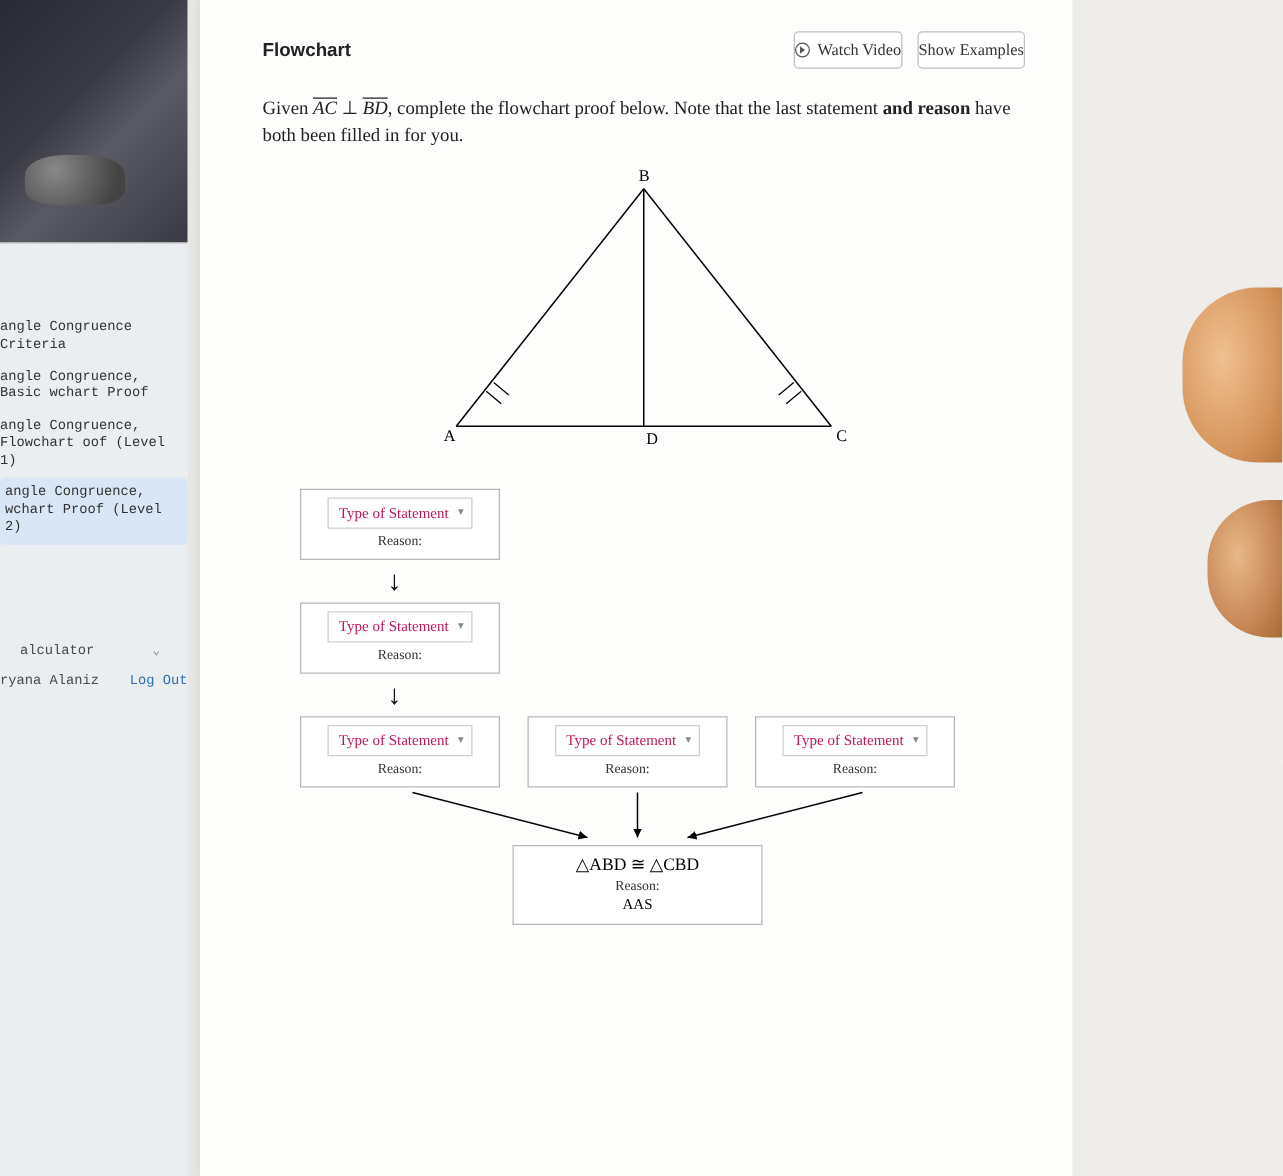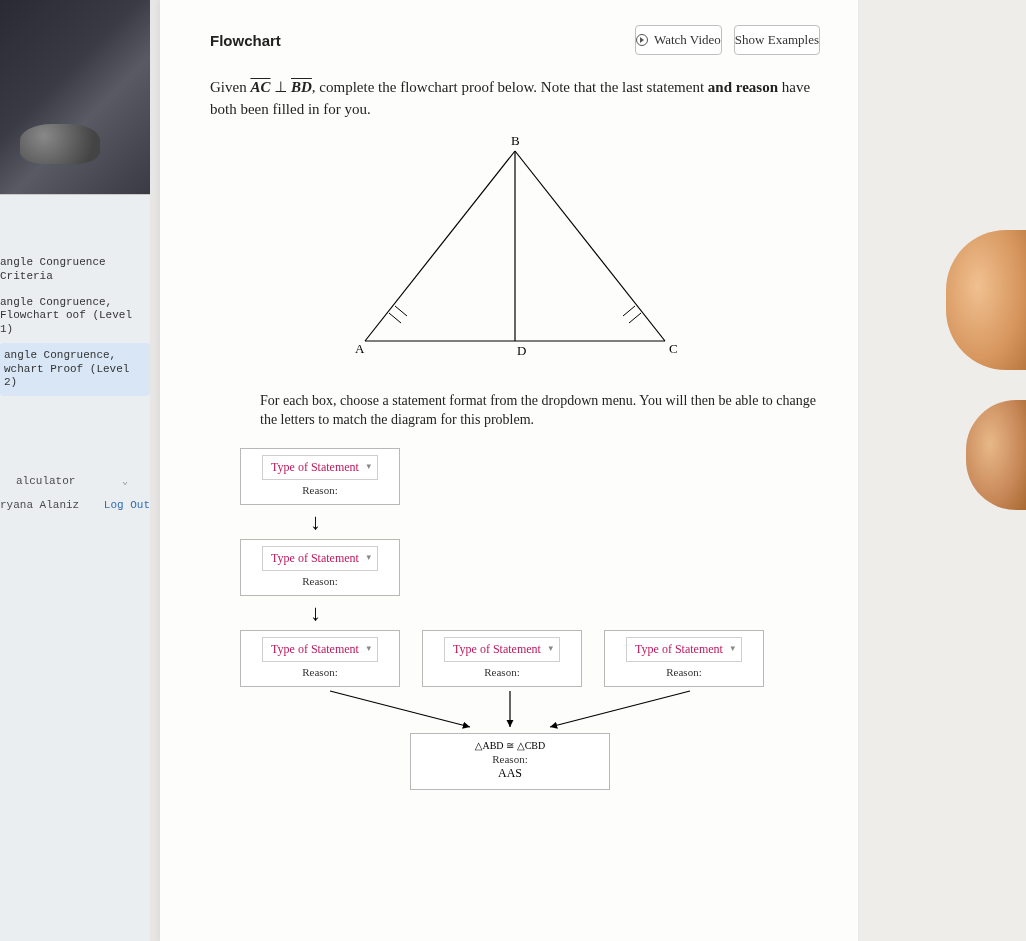--- a/index.html
+++ b/index.html
@@ -39,21 +39,21 @@
   .q-title { font-family: -apple-system, Helvetica, Arial, sans-serif; font-weight:600; font-size:15px; color:#222;}
   .hdr-buttons { display:flex; gap:12px; font-family: Georgia, serif;}
   .hdr-btn {
     border:1px solid #bfbfbf; border-radius:4px; padding:6px 0;
     font-size:13px; color:#333; background:#fff; display:flex; align-items:center; gap:6px;
   }
   .play-icon { display:inline-block; width:12px; height:12px; border:1px solid #555; border-radius:50%; position:relative;}
   .play-icon::after{content:""; position:absolute; left:3px; top:2px; border-left:4px solid #555; border-top:3px solid transparent; border-bottom:3px solid transparent;}
 
   .prompt { font-size:15px; line-height:1.45; color:#222; margin-bottom:10px;}
-  .overline { text-decoration: overline; font-weight: bold; }
+  .overline { text-decoration: overline; }
   .diagram-wrap { width:100%; display:flex; justify-content:center; margin:6px 0 20px 0;}
   .diagram { width:380px; height:240px; }
 
   .instruct { font-size:14px; line-height:1.4; color:#222; margin: 20px 0 18px 50px; max-width:560px;}
 
   .flow { margin-left:30px; position:relative; }
   .box {
     border:1px solid #b8b8b8; background:#fff; text-align:center;
     padding:6px 8px 8px 8px; width:160px; display:inline-block;
     font-family: Georgia, serif;
@@ -68,40 +68,41 @@
   .arrow-down { font-size:22px; margin:6px 0 6px 70px; line-height:1;}
   .row3 { display:flex; gap:22px; }
   .converge { position:relative; height:46px; width:540px;}
   .converge svg{position:absolute; left:0; top:0;}
 
   .final-box {
     border:1px solid #b8b8b8; background:#fff; text-align:center;
     padding:6px 14px 8px 14px; width:200px; margin-left:170px;
     font-family: Georgia, serif;
   }
-  .final-stmt { font-size:10px; }
+  .final-stmt { font-size:14px; }
   .final-reason-lbl { font-size:11px; color:#333; margin-top:2px;}
   .final-reason-val { font-size:12px; margin-top:1px;}
 
   .edge-shadow{ position:absolute; left:858px; top:0; width:10px; height:941px;
     background:linear-gradient(to right, rgba(0,0,0,0.08), rgba(0,0,0,0));}
   .right-bg{ position:absolute; left:860px; top:0; width:166px; height:941px;
     background:#efedea;}
   .thumb1{ position:absolute; right:0; top:230px; width:80px; height:140px; border-radius:60px 0 0 60px;
     background: radial-gradient(ellipse at 40% 40%, #f0c090 0%, #d89860 60%, #b87840 100%);}
   .thumb2{ position:absolute; right:0; top:400px; width:60px; height:110px; border-radius:50px 0 0 50px;
     background: radial-gradient(ellipse at 40% 40%, #e8b888 0%, #c88858 60%, #a86830 100%);}
 </style>
 </head>
 <body>
 
 <div class="sidebar">
   <div class="sidebar-image"></div>
   <div class="sidebar-items">
     <div class="side-item">angle Congruence Criteria</div>
+    <div class="side-item">angle Congruence, Basic wchart Proof</div>
     <div class="side-item">angle Congruence, Flowchart oof (Level 1)</div>
     <div class="side-item selected">angle Congruence, wchart Proof (Level 2)</div>
   </div>
   <div class="calc-row">
     <span>alculator</span>
     <span class="chev">⌄</span>
   </div>
   <div class="user-row">
     <span>ryana Alaniz</span>
     <span class="logout">Log Out</span>
@@ -137,21 +138,20 @@
       <line x1="70" y1="175" x2="82" y2="185" stroke="#000" stroke-width="1"></line>
       <line x1="304" y1="192" x2="316" y2="182" stroke="#000" stroke-width="1"></line>
       <line x1="298" y1="185" x2="310" y2="175" stroke="#000" stroke-width="1"></line>
       <text x="30" y="222" font-size="13">A</text>
       <text x="186" y="14" font-size="13">B</text>
       <text x="344" y="222" font-size="13">C</text>
       <text x="192" y="224" font-size="13">D</text>
     </svg>
   </div>
 
-  <div class="instruct">For each box, choose a statement format from the dropdown menu. You will then be able to change the letters to match the diagram for this problem.</div>
 
   <div class="flow">
     
     <div class="box">
       <div class="dropdown">Type of Statement</div>
       <div class="reason-lbl">Reason:</div>
     </div>
     <div class="arrow-down">↓</div>
     
     <div class="box">

